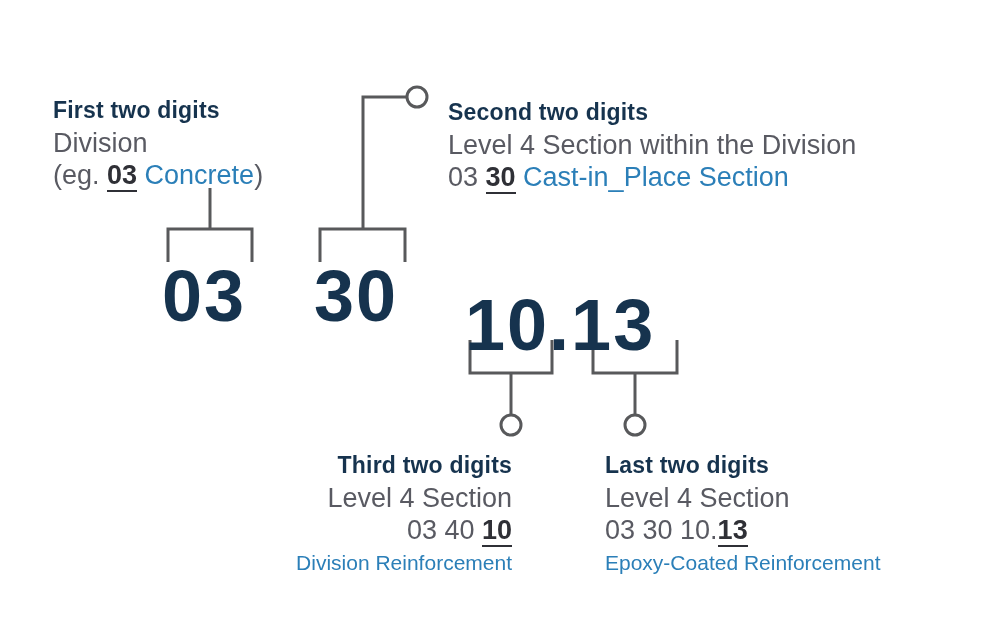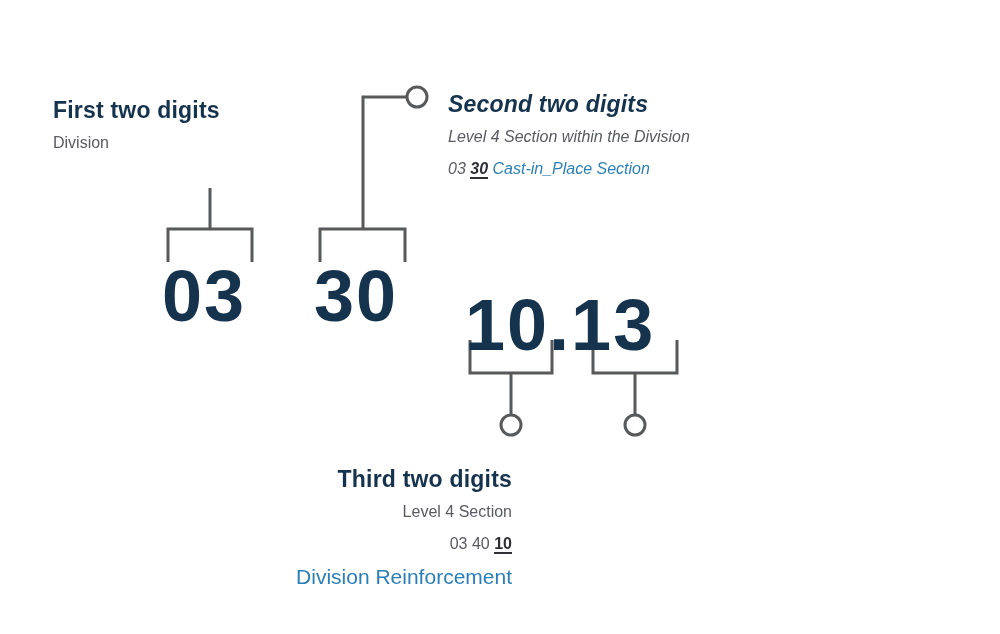--- a/index.html
+++ b/index.html
@@ -24,21 +24,21 @@
     position: absolute;
   }
   .title {
     font-size: 23px;
     line-height: 33px;
     font-weight: 700;
     color: #16334e;
     letter-spacing: 0.2px;
   }
   .line {
-    font-size: 16px;
+    font-size: 27px;
     line-height: 32px;
     color: #595a62;
     white-space: pre;
   }
   .digits-strong {
     color: #2f3036;
     font-weight: 700;
     border-bottom: 2px solid #2f3036;
     padding-bottom: 0px;
   }
@@ -93,29 +93,36 @@
     </g>
   </svg>
 
   <div class="bignum" style="left:162px;">03</div>
   <div class="bignum" style="left:314px;">30</div>
   <div class="bignum" style="left:465px;margin-top:29px;">10.13</div>
 
   <div class="block" style="left:53px; top:94px;">
     <div class="title">First two digits</div>
     <div class="line">Division</div>
+    <div class="line"><span>(eg. </span><span class="digits-strong">03</span><span class="blue"> Concrete</span><span>)</span></div>
   </div>
 
-  <div class="block" style="left:448px; top:88px;font-style:italic;">
+  <div class="block" style="left:448px; top:96px;">
     <div class="title">Second two digits</div>
     <div class="line">Level 4 Section within the Division</div>
     <div class="line"><span>03 </span><span class="digits-strong">30</span><span class="blue"> Cast-in_Place Section</span></div>
   </div>
 
-  <div class="block align-right" style="right:488px; top:463px;">
+  <div class="block align-right" style="right:488px; top:449px;">
     <div class="title">Third two digits</div>
     <div class="line">Level 4 Section</div>
     <div class="line"><span>03 40 </span><span class="digits-strong">10</span></div>
     <div class="blue-line">Division Reinforcement</div>
   </div>
 
+  <div class="block" style="left:605px; top:449px;">
+    <div class="title">Last two digits</div>
+    <div class="line">Level 4 Section</div>
+    <div class="line"><span>03 30 10.</span><span class="digits-strong">13</span></div>
+    <div class="blue-line">Epoxy-Coated Reinforcement</div>
+  </div>
 
 </div>
 
 </body></html>

